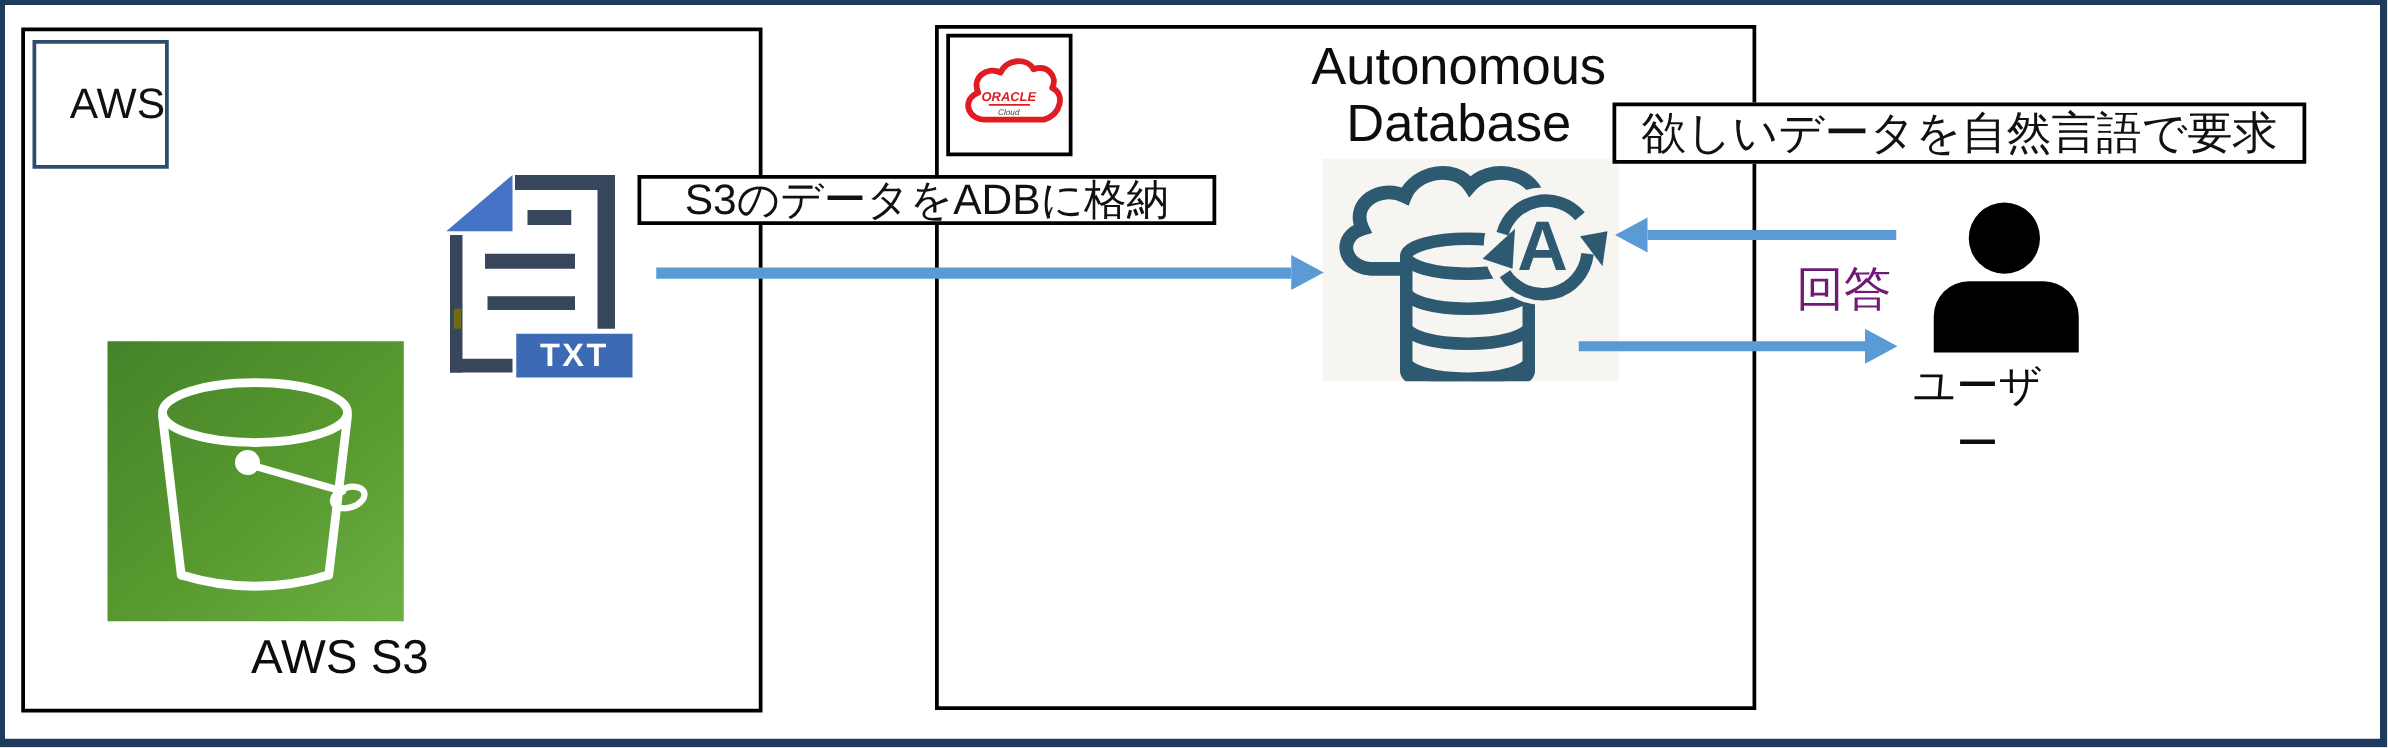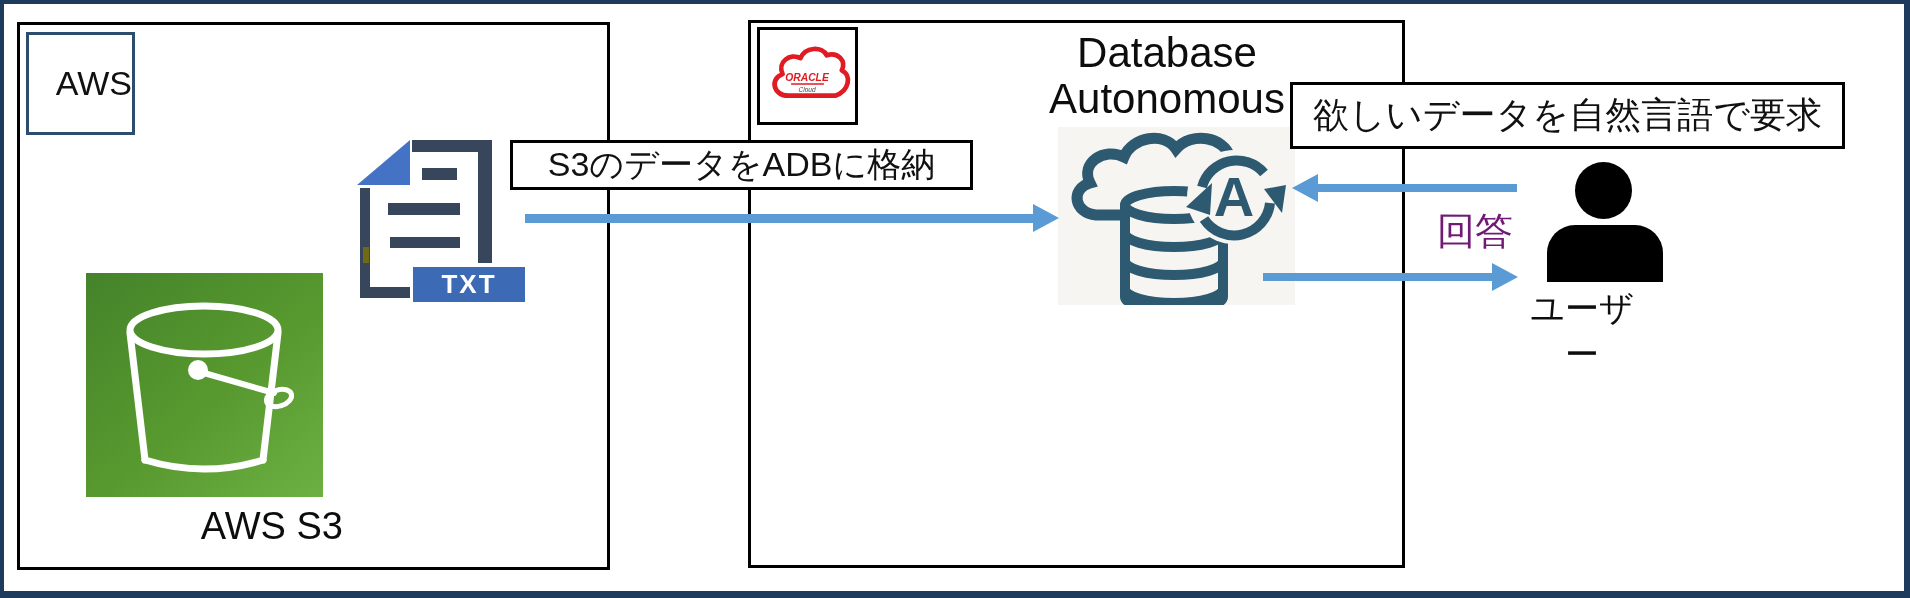--- a/index.html
+++ b/index.html
@@ -28,32 +28,32 @@
   .s3-caption{
     position:absolute;left:66px;top:505px;width:277px;text-align:right;
     font-size:38px;color:#0d0d0d;z-index:3;
   }
   
   .txt-icon{position:absolute;left:357px;top:140px;width:145px;height:162px;z-index:6;}
   .txt-icon .bar{position:absolute;background:#37465a;}
   .txt-fold{position:absolute;left:0;top:0;width:0;height:0;
     border-bottom:45px solid #4472c4;border-left:53px solid transparent;}
   .txt-badge{
-    position:absolute;left:56px;top:127px;width:112px;height:35px;background:#3d6ab5;
+    position:absolute;left:56px;top:127px;width:93px;height:35px;background:#3d6ab5;
     color:#fff;font-weight:bold;font-size:26px;letter-spacing:2px;
     display:flex;align-items:center;justify-content:center;
   }
   .txt-tick{position:absolute;left:6px;top:107px;width:6px;height:16px;background:#6f6b14;}
   
   .flow-label{
     position:absolute;border:3px solid #000;background:#fff;display:flex;
     align-items:center;justify-content:center;color:#111;z-index:20;white-space:nowrap;
   }
-  .label-ingest{left:510px;top:140px;width:463px;height:50px;font-size:34px;}
-  .label-request{left:1290px;top:82px;width:555px;height:67px;font-size:36px;}
+  .label-ingest{left:510px;top:140px;width:463px;height:40px;font-size:34px;}
+  .label-request{left:1290px;top:82px;width:555px;height:49px;font-size:36px;}
   .label-answer{position:absolute;left:1437px;top:206px;font-size:38px;color:#701a75;z-index:20;}
   
   .shaft{position:absolute;background:#5b9bd5;z-index:15;}
   .head{position:absolute;width:0;height:0;z-index:15;}
   .shaft-ingest{left:525px;top:214px;width:508px;height:9px;}
   .head-ingest{left:1033px;top:204px;border-top:14px solid transparent;border-bottom:14px solid transparent;border-left:26px solid #5b9bd5;}
   .shaft-request{left:1318px;top:184px;width:199px;height:8px;}
   .head-request{left:1292px;top:174px;border-top:14px solid transparent;border-bottom:14px solid transparent;border-right:26px solid #5b9bd5;}
   .shaft-answer{left:1263px;top:273px;width:229px;height:8px;}
   .head-answer{left:1492px;top:263px;border-top:14px solid transparent;border-bottom:14px solid transparent;border-left:26px solid #5b9bd5;}
@@ -122,22 +122,22 @@
   <div class="oracle-box">
     <svg width="95" height="92" viewBox="0 0 101 98">
       <path d="M30,70 C14,70 10,52 24,47 C18,34 32,24 43,30 C48,18 66,17 71,27 C83,23 92,33 87,43 C98,48 95,65 80,70 Z" fill="none" stroke="#e01b22" stroke-width="5" stroke-linejoin="round"></path>
       <text x="50" y="54" text-anchor="middle" font-size="11" font-weight="bold" fill="#e01b22">ORACLE</text>
       <line x1="33" y1="57.5" x2="68" y2="57.5" stroke="#e01b22" stroke-width="1.5"></line>
       <text x="50" y="66" text-anchor="middle" font-size="7" fill="#444">Cloud</text>
     </svg>
   </div>
 
   <div class="adb-title">
+    <div>Autonomous</div>
     <div>Database</div>
-    <div>Autonomous</div>
   </div>
 
   <div class="adb-icon">
     <svg width="237" height="178" viewBox="0 0 237 178">
 
       <path d="M64,88 L38,88 C16,86 12,62 32,56 C22,36 46,20 66,30 C74,10 106,4 118,22 C134,4 166,10 172,30 C182,36 184,46 180,54" fill="none" stroke="#2e5a71" stroke-width="11" stroke-linecap="round"></path>
 
       <path d="M67,78 L67,170 A49,13 0 0 0 165,170 L165,78" fill="#f6f5f2" stroke="#2e5a71" stroke-width="10"></path>
       <ellipse cx="116" cy="78" rx="49" ry="14" fill="#f6f5f2" stroke="#2e5a71" stroke-width="10"></ellipse>
       <path d="M67,106 A49,14 0 0 0 165,106" fill="none" stroke="#2e5a71" stroke-width="10"></path>

